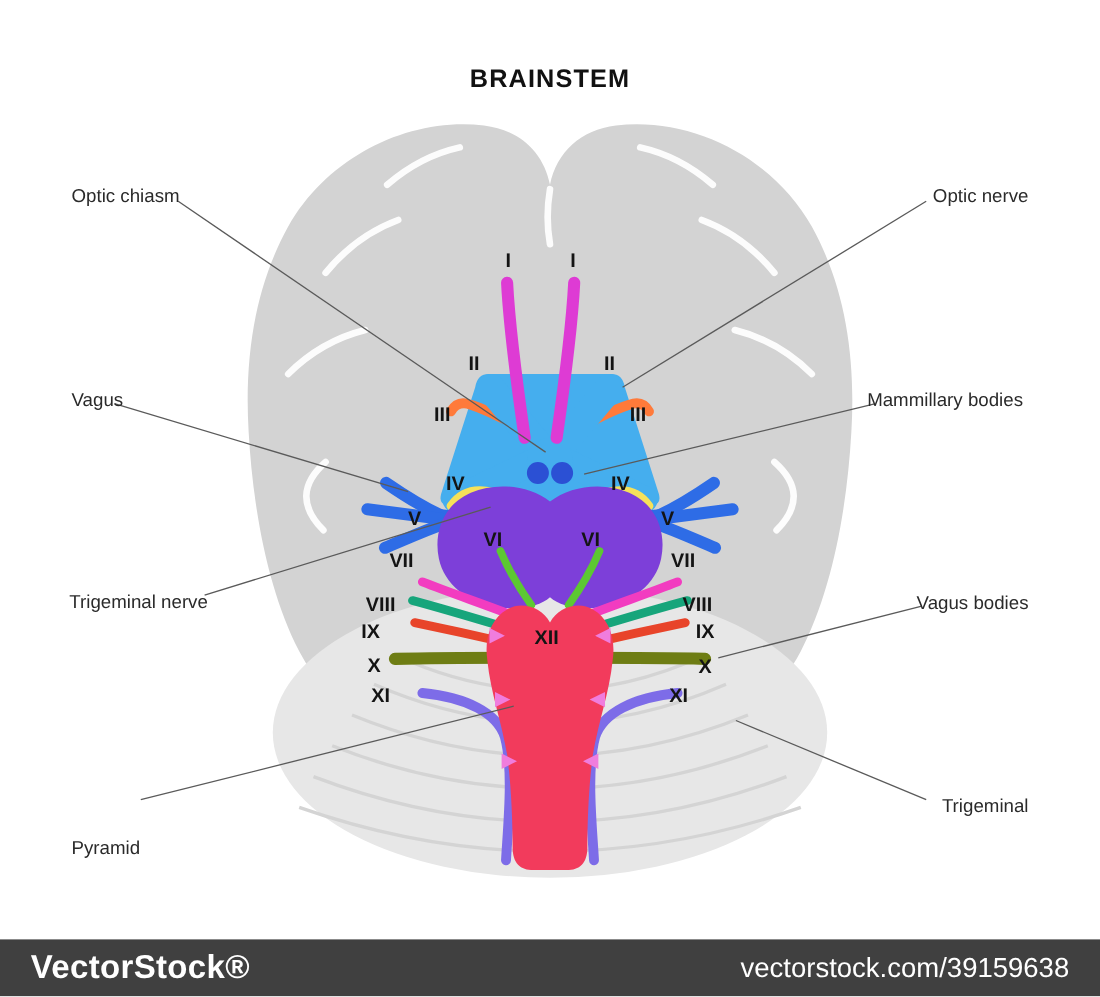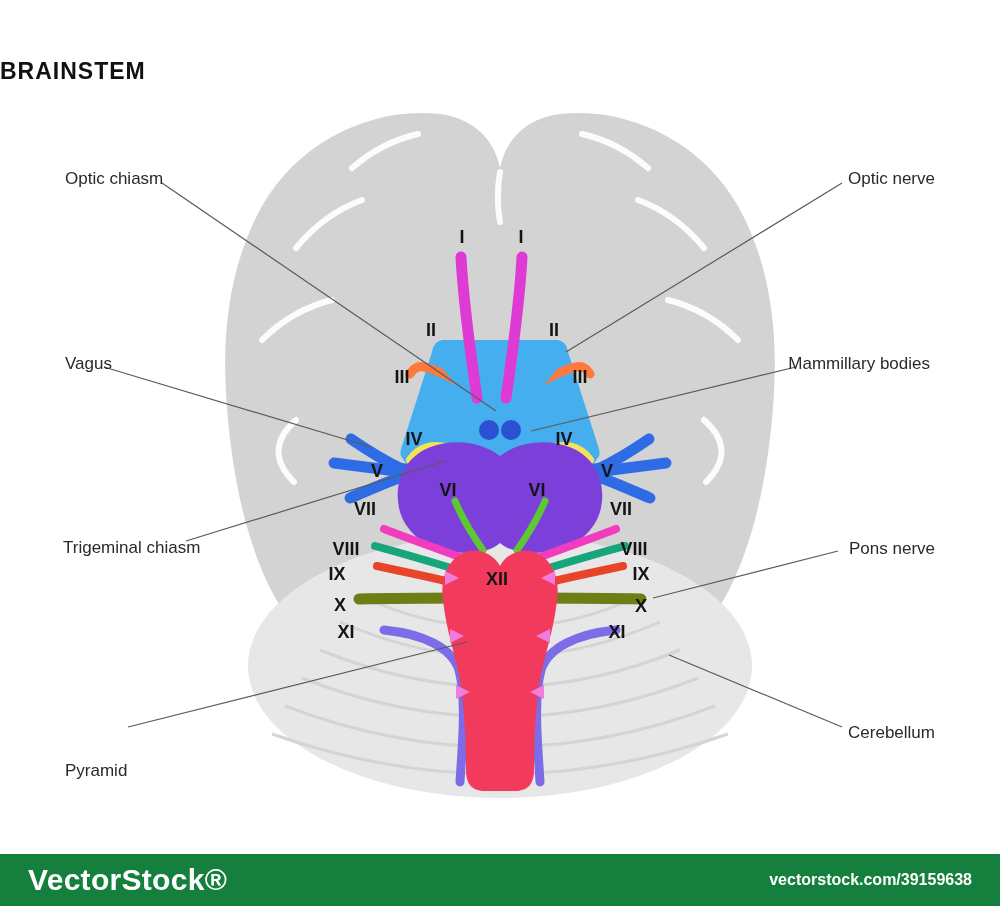--- a/index.html
+++ b/index.html
@@ -1,28 +1,28 @@
 <!DOCTYPE html>
 <html><head>
 <meta charset="utf-8">
 <style>
   html,body{margin:0;padding:0;background:#fff;}
   .page{position:relative;width:1000px;height:906px;background:#fff;overflow:hidden;
         font-family:"Liberation Sans",sans-serif;}
-  .title{position:absolute;top:58px;left:0;width:100%;text-align:left;
+  .title{position:absolute;top:58px;left:0;width:100%;text-align:center;
          font-size:23px;font-weight:bold;letter-spacing:1px;color:#111;}
   .label{position:absolute;font-size:17px;color:#2a2a2a;white-space:nowrap;}
   .label.r{text-align:left;}
   .stage{position:absolute;left:0;top:0;}
   .stage text{font-family:"Liberation Sans",sans-serif;font-weight:bold;font-size:18px;fill:#141414;}
-  .footer{position:absolute;left:0;top:854px;width:1000px;height:52px;background:#15803d;
+  .footer{position:absolute;left:0;top:854px;width:1000px;height:52px;background:#404040;
           display:flex;align-items:center;justify-content:space-between;
           padding:0 28px;box-sizing:border-box;}
   .brand{color:#fff;font-size:30px;font-weight:bold;letter-spacing:.3px;}
-  .credit{color:#fff;font-size:16px;font-weight:bold;}
+  .credit{color:#fff;font-size:25px;}
 </style>
 </head>
 <body>
 
 <div class="page">
 
   <div class="title">BRAINSTEM</div>
 
   <svg class="stage" width="1000" height="854" viewBox="0 0 1000 854">
 
@@ -179,25 +179,25 @@
       <line x1="796" y1="367" x2="531" y2="431"></line>
       <line x1="186" y1="541" x2="446" y2="461"></line>
       <line x1="838" y1="551" x2="653" y2="598"></line>
       <line x1="128" y1="727" x2="467" y2="642"></line>
       <line x1="842" y1="727" x2="669" y2="655"></line>
     </g>
   </svg>
 
   <div class="label" style="left:65px;top:169px">Optic chiasm</div>
   <div class="label" style="left:65px;top:354px">Vagus</div>
-  <div class="label" style="left:63px;top:538px">Trigeminal chiasm</div>
+  <div class="label" style="left:63px;top:538px">Trigeminal nerve</div>
   <div class="label" style="left:65px;top:761px">Pyramid</div>
   <div class="label r" style="right:65px;top:169px">Optic nerve</div>
   <div class="label r" style="right:70px;top:354px">Mammillary bodies</div>
-  <div class="label r" style="right:65px;top:539px">Pons nerve</div>
-  <div class="label r" style="right:65px;top:723px">Cerebellum</div>
+  <div class="label r" style="right:65px;top:539px">Vagus bodies</div>
+  <div class="label r" style="right:65px;top:723px">Trigeminal</div>
 
   <div class="footer">
     <span class="brand">VectorStock®</span>
     <span class="credit">vectorstock.com/39159638</span>
   </div>
 
 </div>
 
 </body></html>

